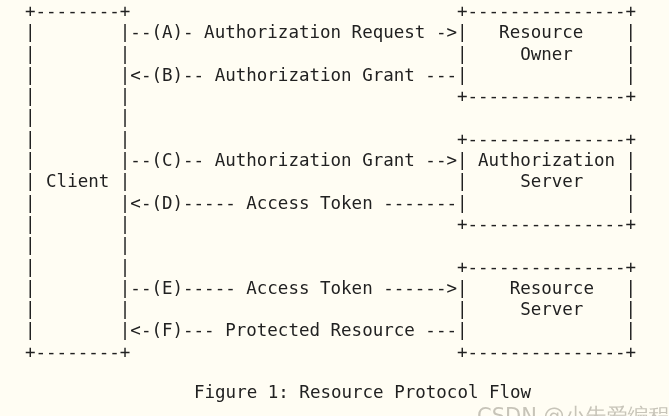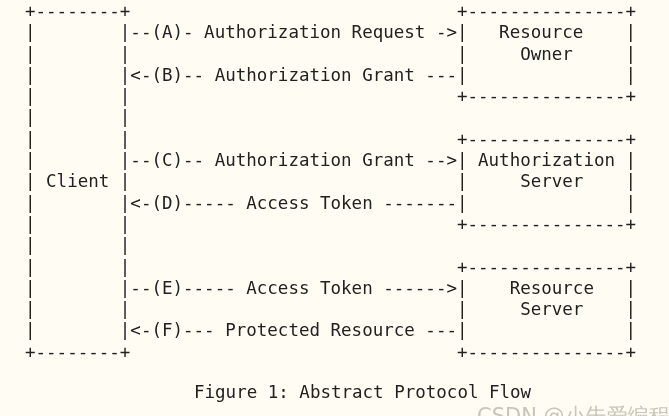--- a/index.html
+++ b/index.html
@@ -71,17 +71,17 @@
 | Client |                               |     Server    |
 |        |&lt;-(D)----- Access Token -------|               |
 |        |                               +---------------+
 |        |
 |        |                               +---------------+
 |        |--(E)----- Access Token ------&gt;|    Resource   |
 |        |                               |     Server    |
 |        |&lt;-(F)--- Protected Resource ---|               |
 +--------+                               +---------------+</pre>
 
-  <div class="figure-caption">Figure 1: Abstract Protocol Flow</div>
+  <div class="figure-caption">Figure 1: Resource Protocol Flow</div>
 
   <div class="watermark">CSDN @小朱爱编程</div>
 
 </div>
 
 </body></html>

